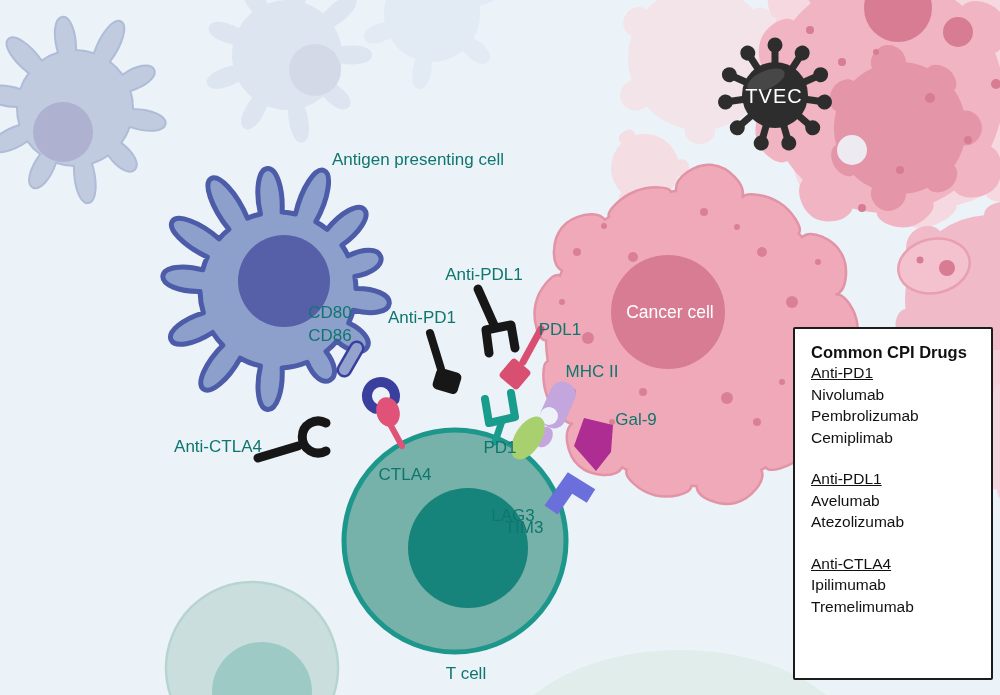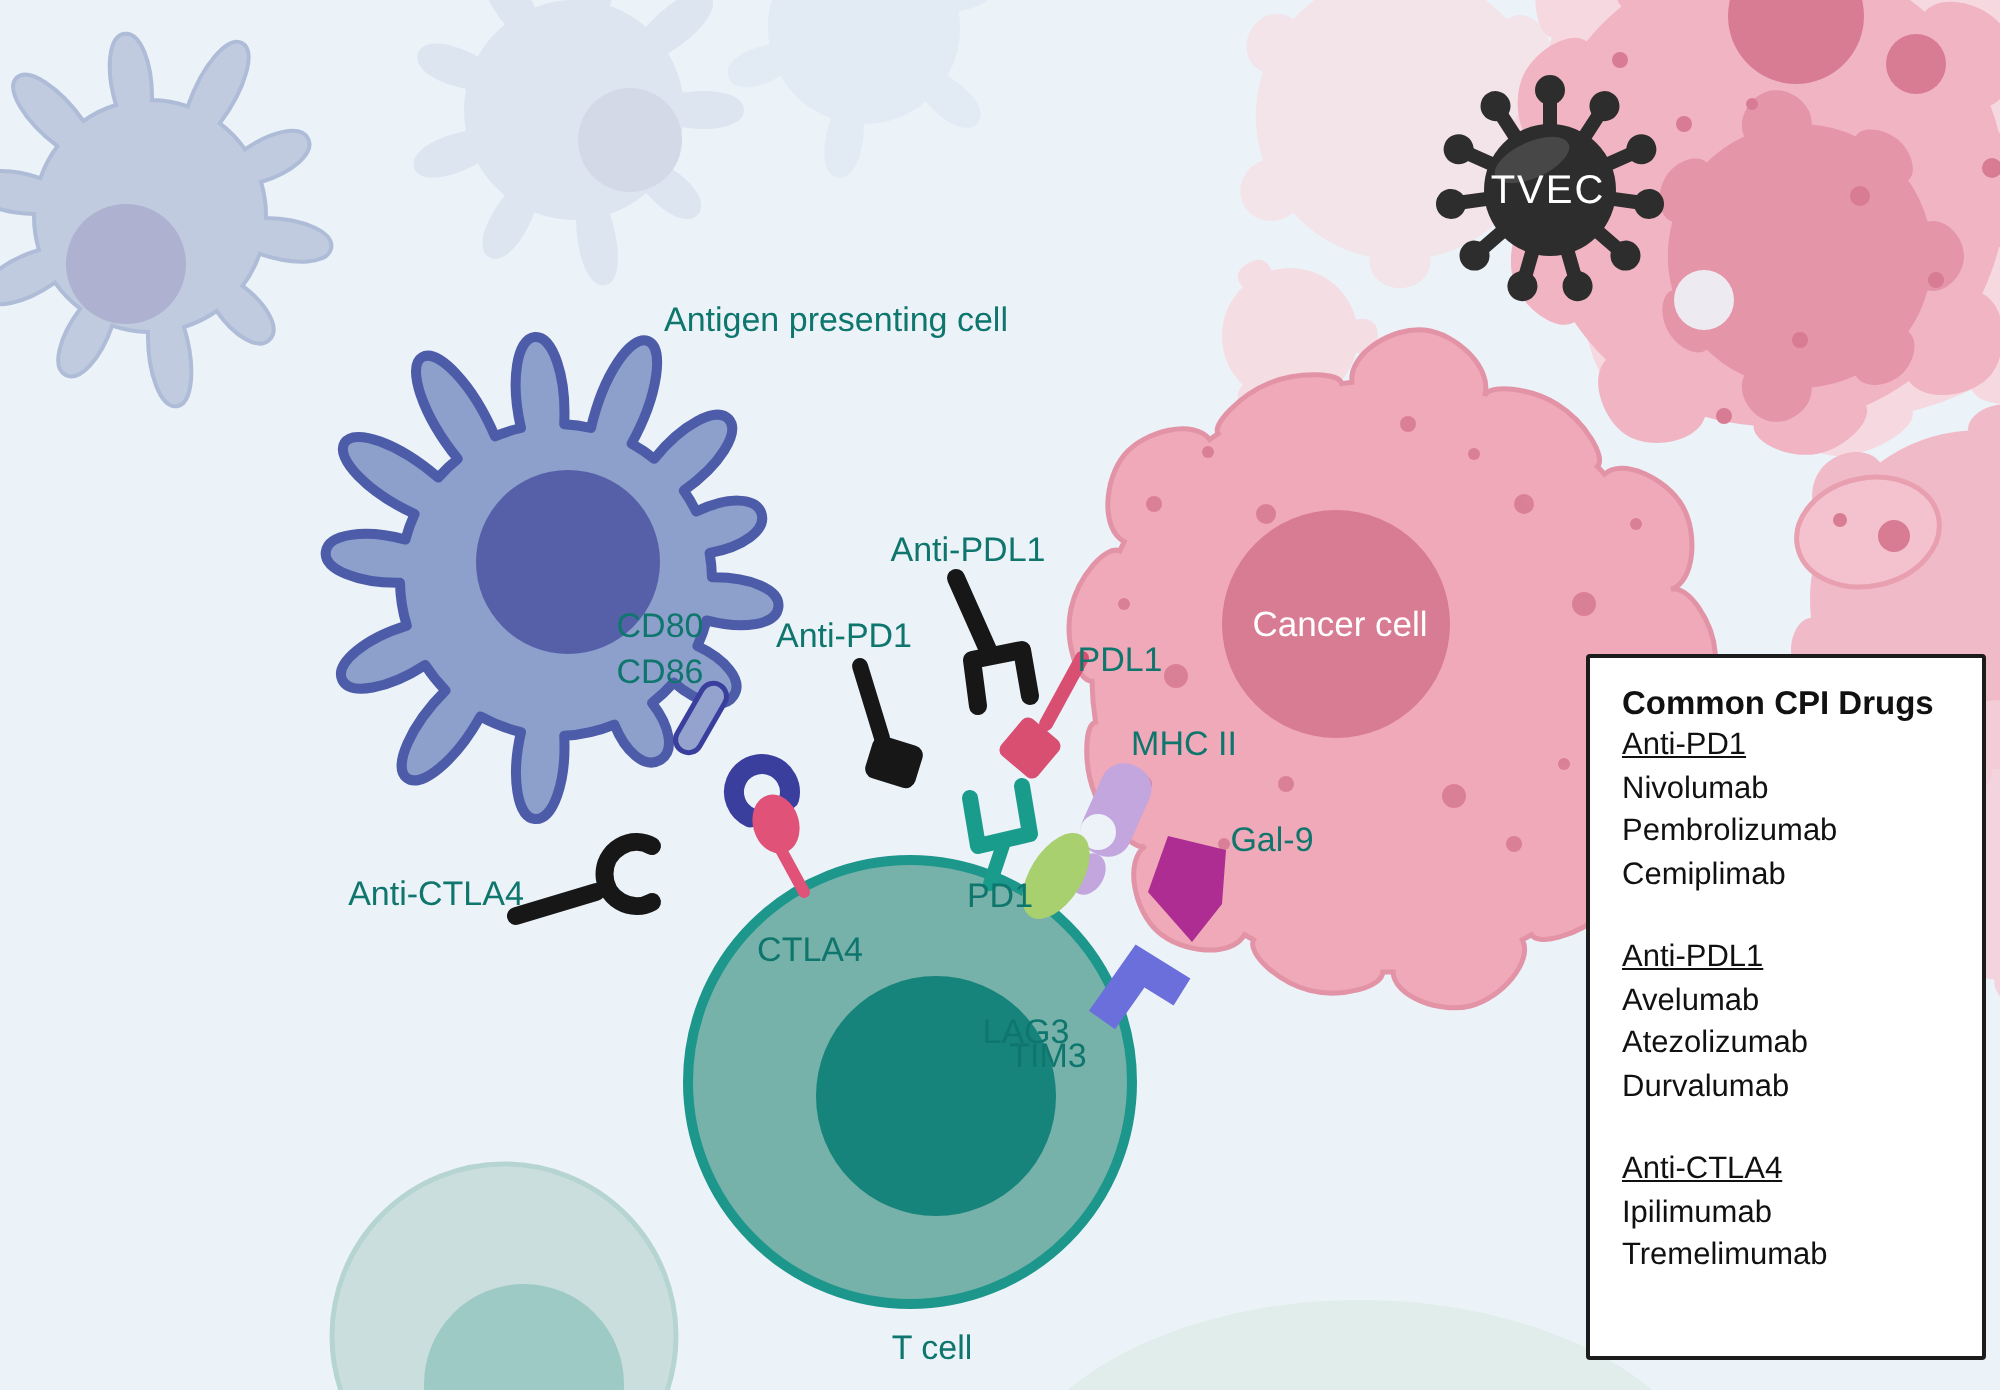--- a/index.html
+++ b/index.html
@@ -191,19 +191,18 @@
 
 <div class="legend">
   <div class="legend-title">Common CPI Drugs</div>
   <div class="legend-heading">Anti-PD1</div>
   <div class="legend-drug">Nivolumab</div>
   <div class="legend-drug">Pembrolizumab</div>
   <div class="legend-drug">Cemiplimab</div>
   <div class="legend-heading gap">Anti-PDL1</div>
   <div class="legend-drug">Avelumab</div>
   <div class="legend-drug">Atezolizumab</div>
-  <div class="legend-drug">Durvalumab</div>
   <div class="legend-heading gap">Anti-CTLA4</div>
   <div class="legend-drug">Ipilimumab</div>
   <div class="legend-drug">Tremelimumab</div>
 </div>
 
 </div>
 
 </body></html>

